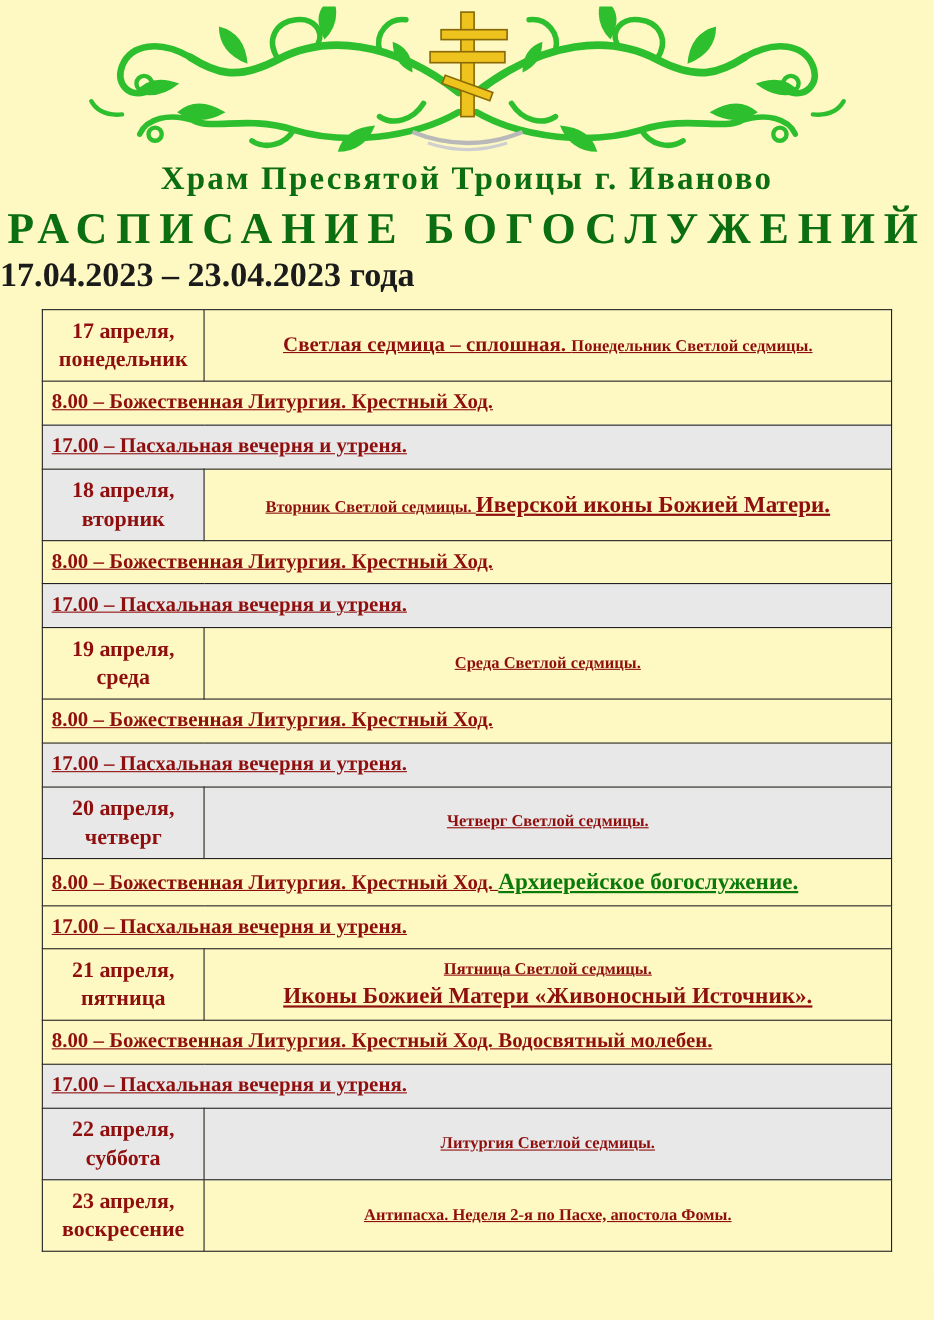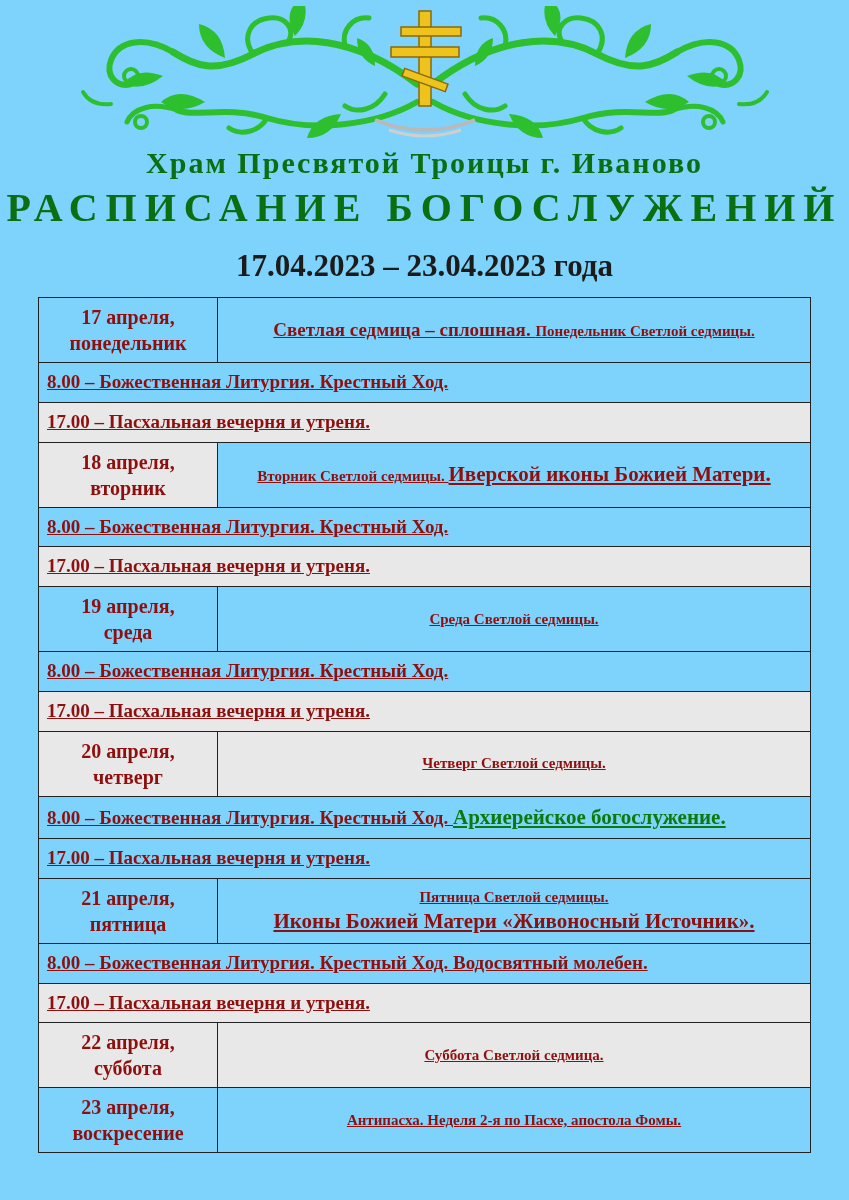--- a/index.html
+++ b/index.html
@@ -1,32 +1,32 @@
 <!DOCTYPE html>
 <html><head>
 <meta charset="utf-8">
 <style>
   html,body{margin:0;padding:0;background:#ffffff;}
   body{width:849px;font-family:"Liberation Serif", serif;}
-  .page{width:849px;height:1200px;background:#7dd3fc;overflow:hidden;position:relative;}
+  .page{width:849px;height:1200px;background:#fef9c3;overflow:hidden;position:relative;}
 
   .ornament-wrap{width:100%;text-align:center;padding-top:6px;height:138px;}
 
   .church{ text-align:center; font-weight:bold; font-size:30px; letter-spacing:2px;
            color:#0b6e11; margin-top:2px; line-height:1.1;}
   .title{  text-align:center; font-weight:bold; font-size:40px; letter-spacing:8px;
            color:#0b6e11; margin-top:8px; line-height:1.05;}
-  .dates{  text-align:center; font-weight:bold; font-size:31px; color:#1b1b1b;
-           margin-top:20px; line-height:1.1;}
+  .dates{  font-weight:bold; font-size:31px; color:#1b1b1b;
+           margin-top:4px; line-height:1.1;}
 
   table.sched{border-collapse:collapse; margin:14px 38px 0 38px; width:773px; table-layout:fixed;}
   table.sched td{border:1px solid #222; vertical-align:middle;}
 
   td.day-cell{width:142px; text-align:center; color:#8f0f0f; font-weight:bold;
-              font-size:20px; line-height:1.3; padding:6px 18px;}
+              font-size:20px; line-height:1.3; padding:6px 2px;}
   td.desc-cell{text-align:center; padding:5px 10px; line-height:1.3;}
   td.svc-cell{padding:8px 8px; line-height:1.2;}
   .shaded{background:#e8e8e8;}
 
   .sched span{color:#8f0f0f; font-weight:bold;text-decoration:underline;}
   .s-md{font-size:19px;}
   .s-ml{font-size:21px;}
   .s-lg{font-size:15px;}
   .green{color:#0a7a0a !important;}
   .u{text-decoration:underline;}
@@ -173,21 +173,21 @@
           <td colspan="2" class="svc-cell shaded">
             <div><span class="s-md">17.00 – Пасхальная вечерня и утреня.</span></div>
           </td>
         </tr>
         <tr>
           <td class="day-cell shaded">
             <div>22 апреля,</div>
             <div>суббота</div>
           </td>
           <td class="desc-cell shaded">
-            <div><span class="s-lg">Суббота Светлой седмица.</span></div>
+            <div><span class="s-lg">Литургия Светлой седмицы.</span></div>
           </td>
         </tr>
         <tr>
           <td class="day-cell">
             <div>23 апреля,</div>
             <div>воскресение</div>
           </td>
           <td class="desc-cell">
             <div><span class="s-lg">Антипасха. Неделя 2-я по Пасхе, апостола Фомы.</span></div>
           </td>

